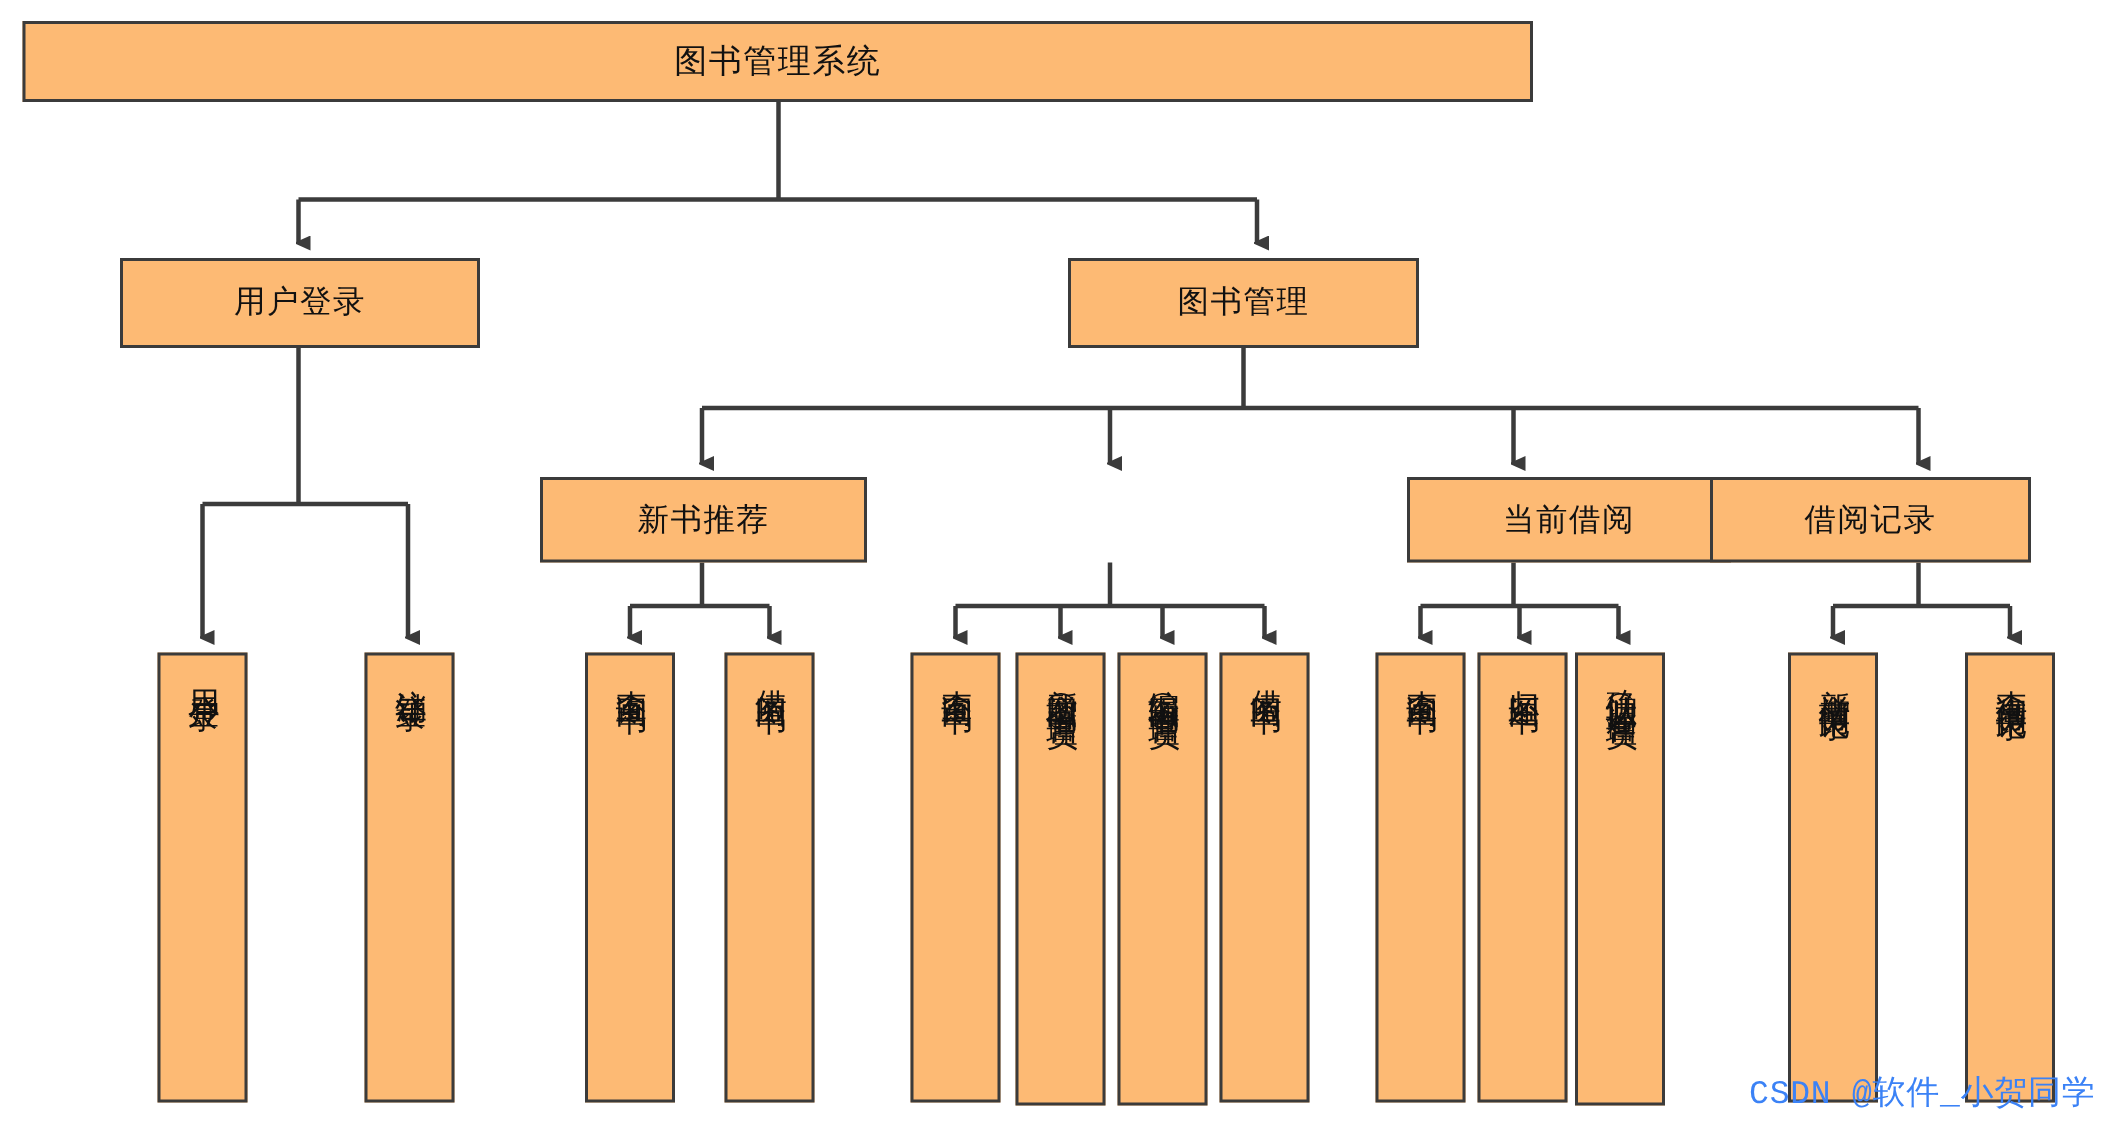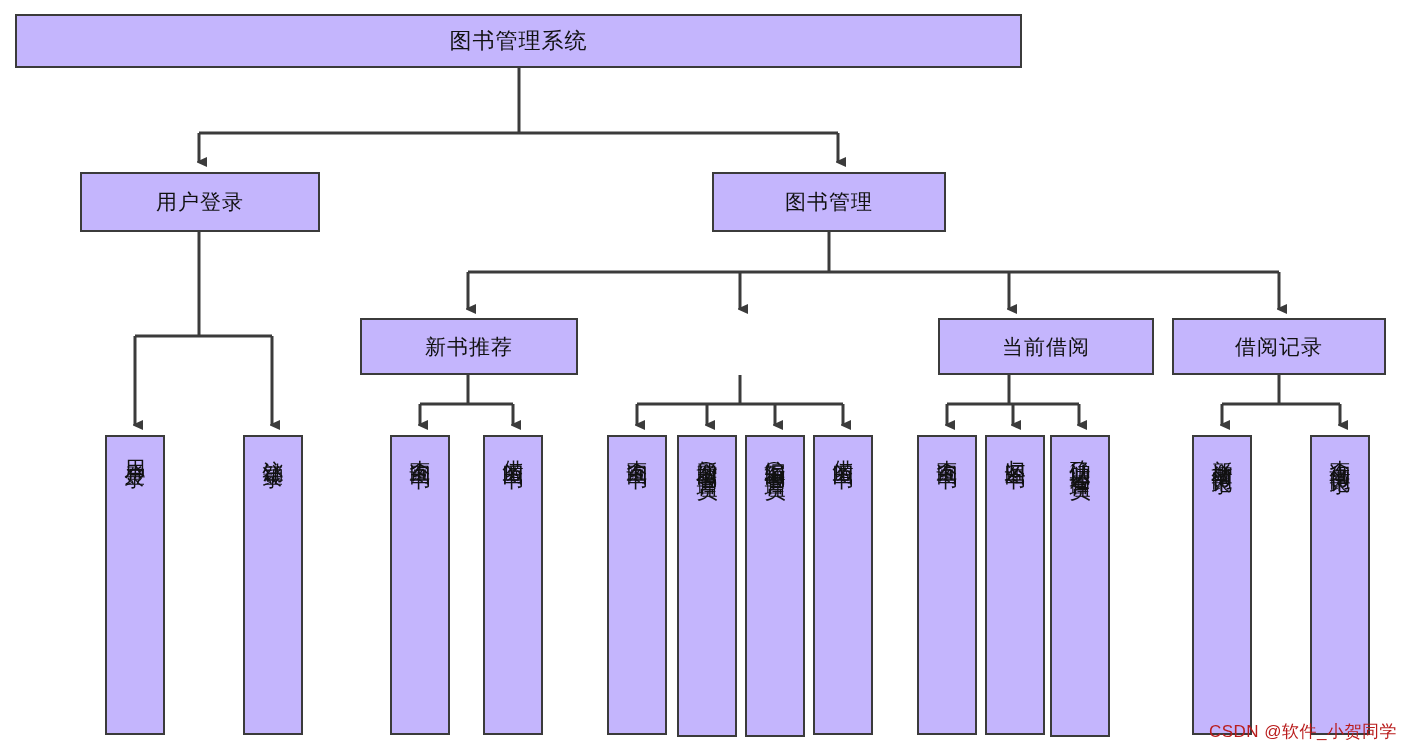--- a/index.html
+++ b/index.html
@@ -19,21 +19,21 @@
     position: absolute;
     left: 0;
     top: 0;
     width: 1405px;
     height: 747px;
     pointer-events: none;
   }
   .node {
     position: absolute;
     box-sizing: border-box;
-    background: #c4b5fd;
+    background: #fdba74;
     border: 2.5px solid #3b3b3b;
     display: flex;
     align-items: center;
     justify-content: center;
     color: #111111;
     text-align: center;
   }
   .node.horiz {
     font-size: 21px;
     letter-spacing: 1px;
@@ -55,25 +55,25 @@
     -webkit-writing-mode: vertical-rl;
     line-height: 1.05;
     letter-spacing: 3px;
     white-space: nowrap;
     display: block;
   }
   .watermark {
     position: absolute;
     right: 8px;
     bottom: 4px;
-    font-size: 17px;
-    color: #b91c1c;
+    font-size: 22px;
+    color: #3b82f6;
     letter-spacing: 0.5px;
     white-space: nowrap;
-    font-family: Liberation Sans, sans-serif;
+    font-family: Liberation Mono, monospace;
   }
 </style>
 </head>
 <body>
 
 <div id="canvas">
 
   <svg class="connectors" viewBox="0 0 1405 747" xmlns="http://www.w3.org/2000/svg">
     <defs>
       <marker id="arrow" markerWidth="10" markerHeight="10" refX="5" refY="8" orient="auto" markerUnits="userSpaceOnUse">
@@ -134,21 +134,21 @@
   <div class="node horiz" style="left:360px; top:318px; width:218px; height:57px;">
     <span>新书推荐</span>
   </div>
 
   <div class="node horiz" style="left:712px; top:172px; width:234px; height:60px;">
     <span>图书管理</span>
   </div>
   <div class="node horiz" style="left:938px; top:318px; width:216px; height:57px;">
     <span>当前借阅</span>
   </div>
-  <div class="node horiz" style="left:1172px; top:318px; width:214px; height:57px;">
+  <div class="node horiz" style="left:1140px; top:318px; width:214px; height:57px;">
     <span>借阅记录</span>
   </div>
 
   <div class="node leaf" style="left:105px; top:435px; width:60px; height:300px;">
     <span class="vtext">用户登录</span>
   </div>
   <div class="node leaf" style="left:243px; top:435px; width:60px; height:300px;">
     <span class="vtext">注销登录</span>
   </div>
 

